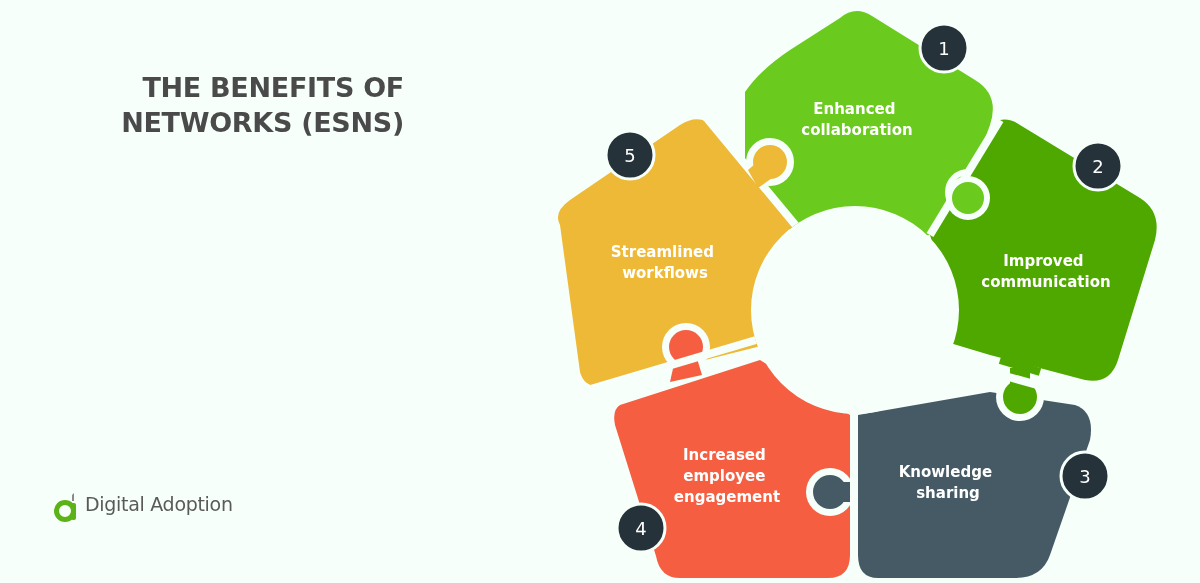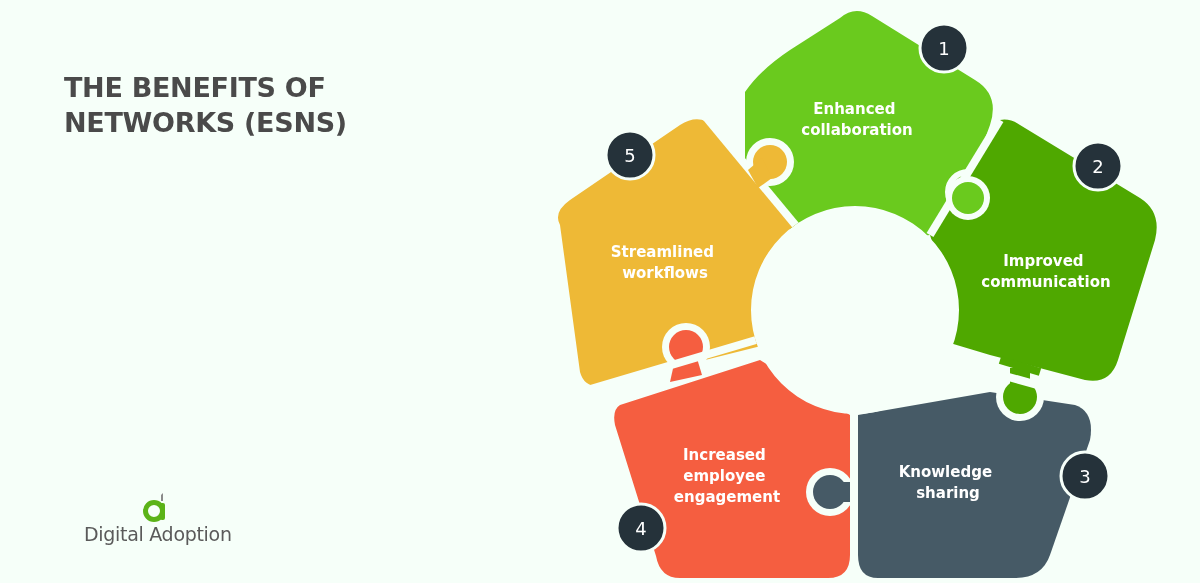--- a/index.html
+++ b/index.html
@@ -1,19 +1,19 @@
 <!DOCTYPE html>
 <html><head>
 <meta charset="utf-8">
 <style>
   html, body { margin:0; padding:0; }
   body { width:1200px; height:583px; background:#f6fff9; position:relative; overflow:hidden; font-family:"DejaVu Sans", sans-serif; }
   .title { position:absolute; left:64px; top:70px; width:340px; font-family:"DejaVu Sans", sans-serif; font-weight:bold; font-size:27px; line-height:35px; color:#4a4a4a; letter-spacing:-0.3px; }
-  .title div { white-space:nowrap; }
-  .logo { position:absolute; left:80px; top:493px; display:flex; align-items:center;flex-direction:column; }
+  .title div { white-space:nowrap;text-align:right; }
+  .logo { position:absolute; left:53px; top:493px; display:flex; align-items:flex-start; }
   .logo-text { font-family:"DejaVu Sans", sans-serif; font-size:19px; color:#5a5a5a; margin-left:4px; letter-spacing:-0.3px; }
   svg.diagram { position:absolute; left:0; top:0; }
   .label { font-family:"DejaVu Sans", sans-serif; font-weight:bold; font-size:15px; fill:#ffffff; text-anchor:middle; }
   .badge-text { font-family:"DejaVu Sans", sans-serif; font-size:18px; fill:#ffffff; text-anchor:middle; }
 </style>
 </head>
 <body>
 
 <div class="title">
   <div>THE BENEFITS OF</div>

